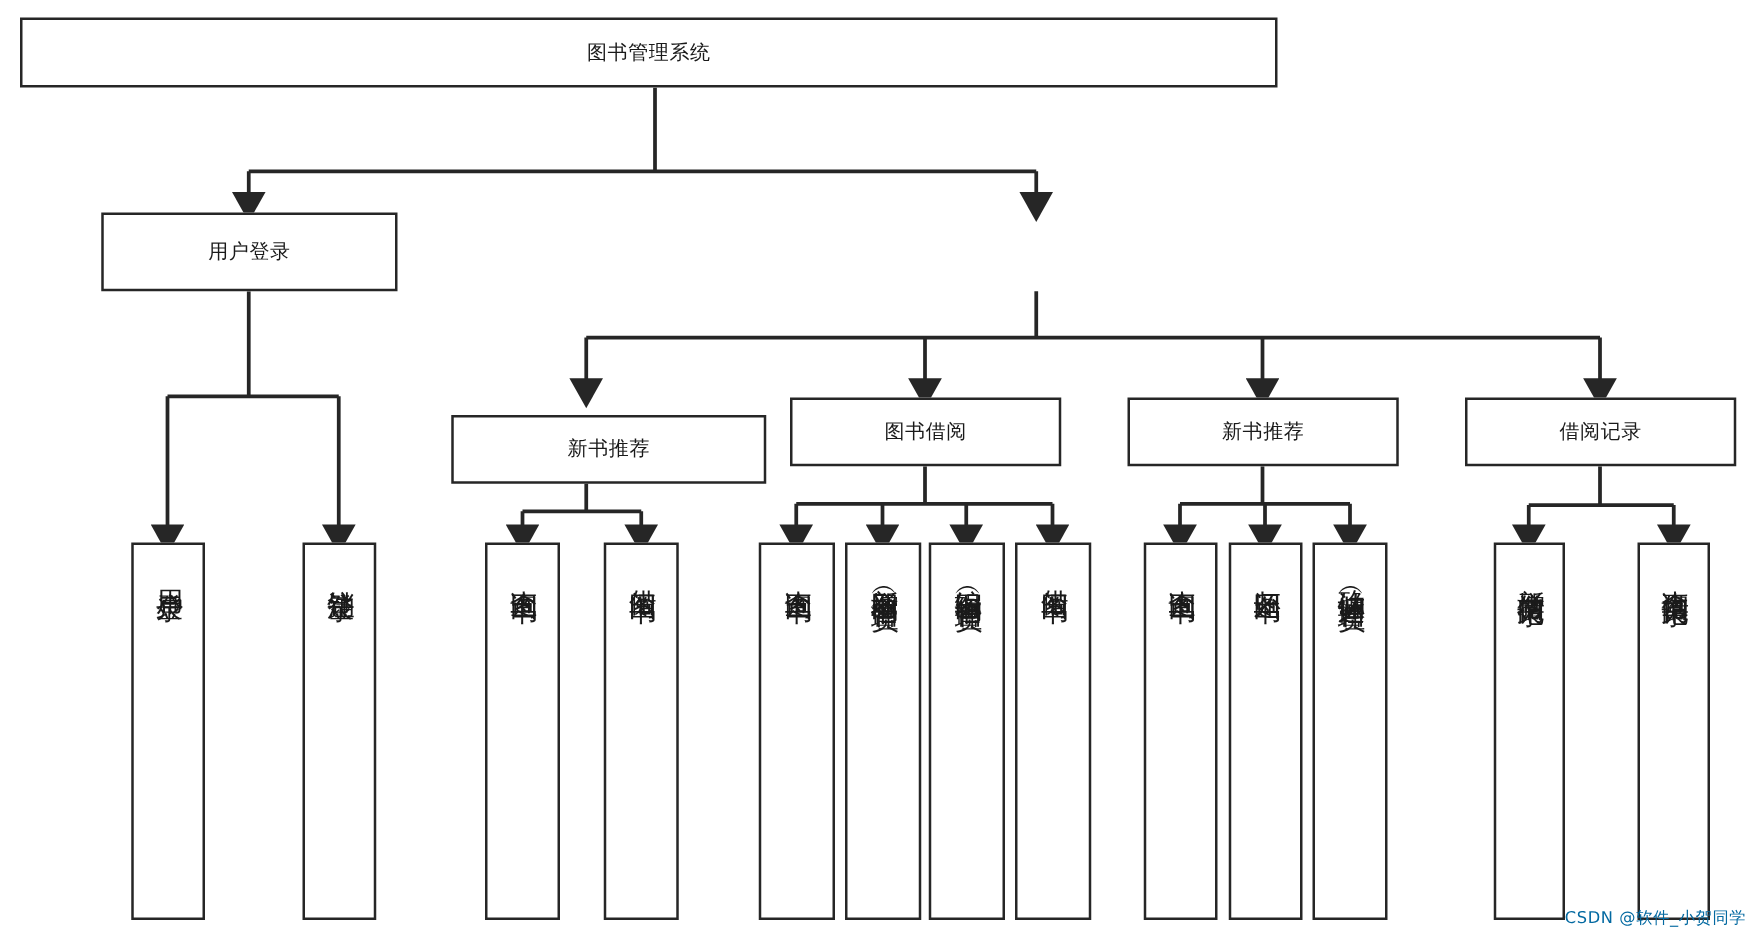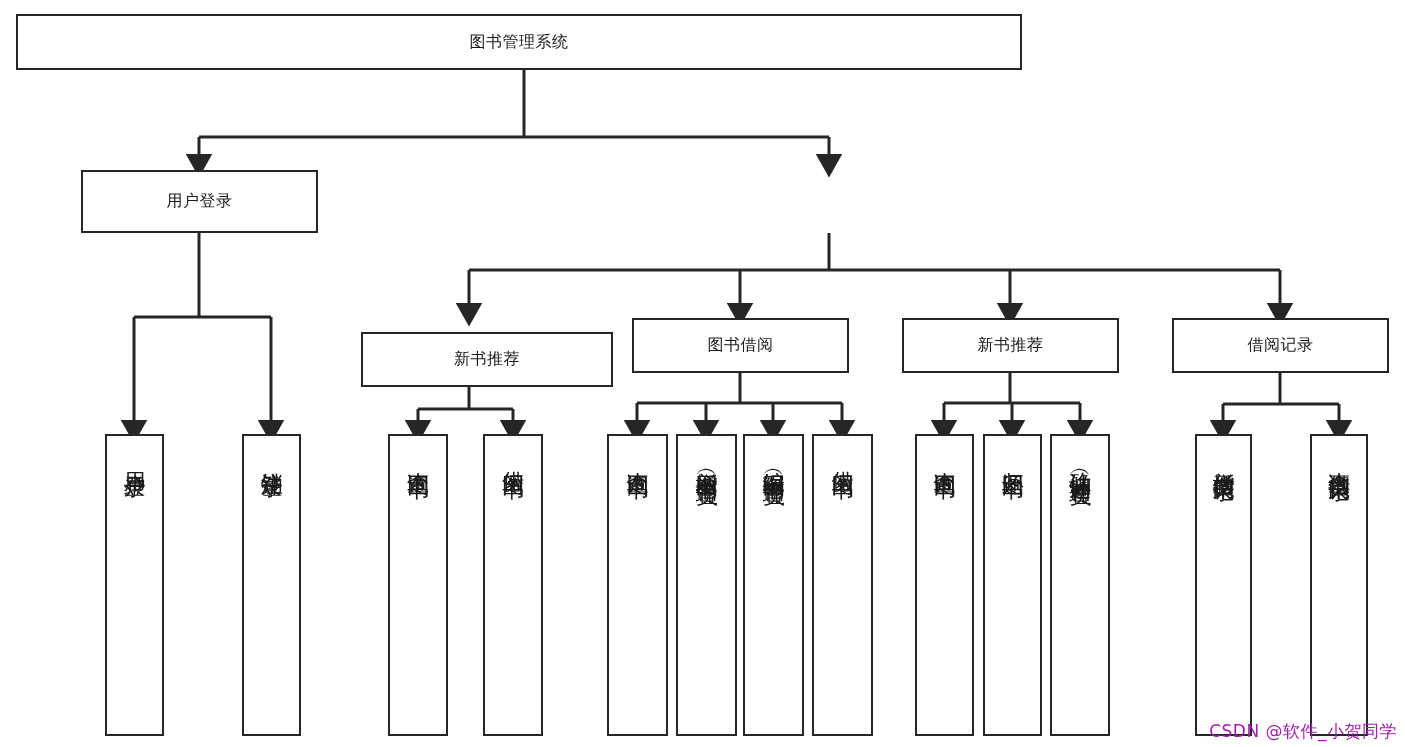--- a/index.html
+++ b/index.html
@@ -54,22 +54,22 @@
     text-orientation: upright;
     font-size: 22px;
     line-height: 1.30;
     letter-spacing: 2px;
     white-space: nowrap;
   }
   .watermark {
     position: absolute;
     right: 8px;
     bottom: 4px;
-    font-size: 17px;
-    color: #a21caf;
+    font-size: 13px;
+    color: #0369a1;
     letter-spacing: 0.5px;
     white-space: nowrap;
     pointer-events: none;
   }
 </style>
 </head>
 <body>
 
 <div id="diagram-root">
 

